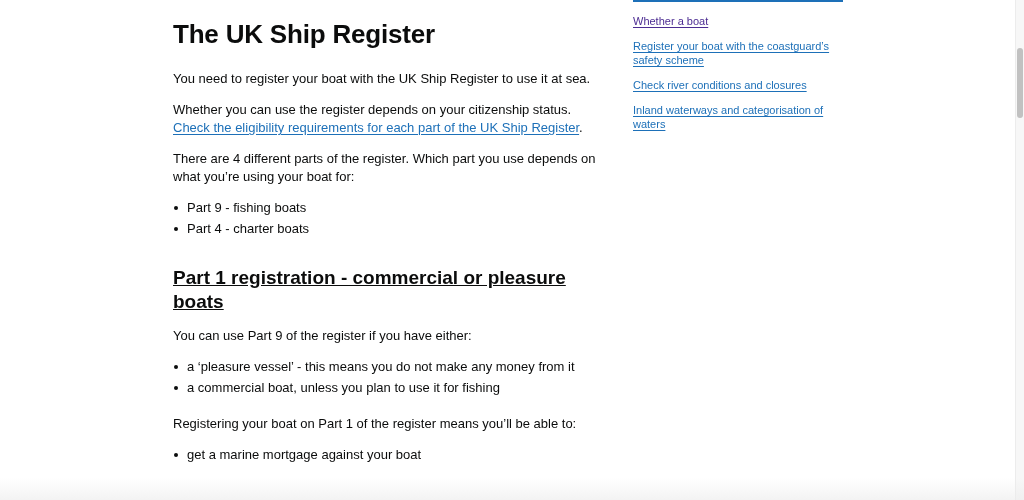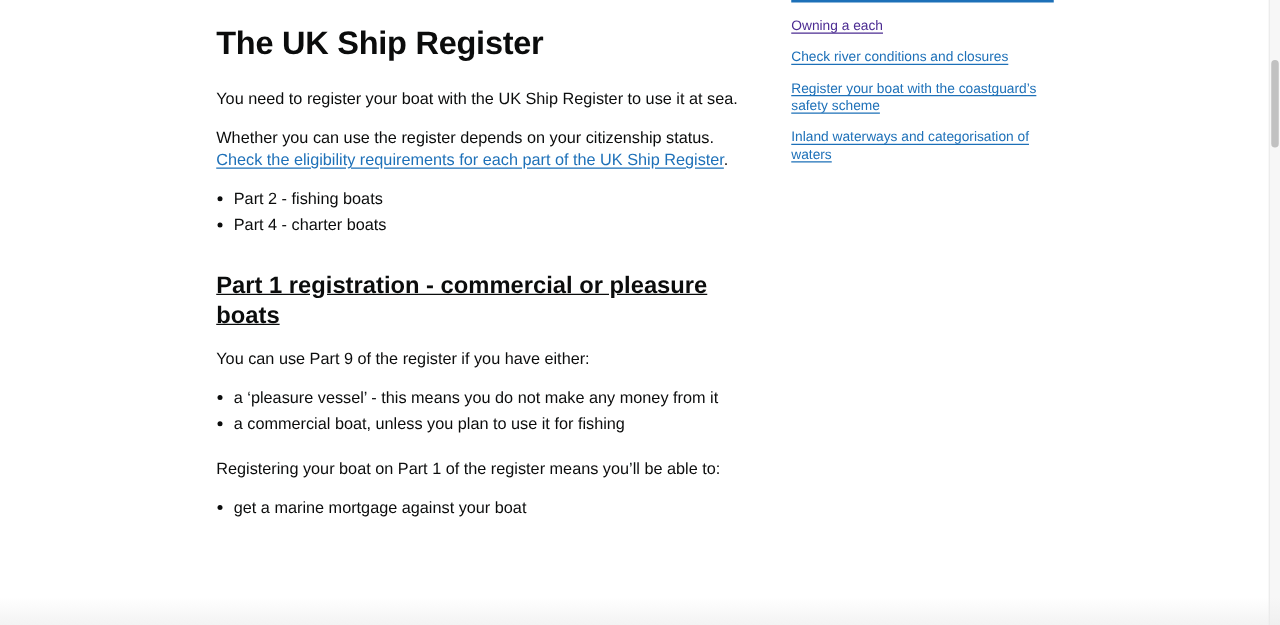--- a/index.html
+++ b/index.html
@@ -32,44 +32,45 @@
   </style>
 </head>
 <body>
 
 <div class="page">
 
   <div class="main">
     <h1>The UK Ship Register</h1>
     <p>You need to register your boat with the UK Ship Register to use it at sea.</p>
     <p><span>Whether you can use the register depends on your citizenship status. </span><a href="#">Check the eligibility requirements for each part of the UK Ship Register</a><span>.</span></p>
+    <p>There are 4 different parts of the register. Which part you use depends on what you’re using your boat for:</p>
     <ul>
-      <li>Part 2 - fishing boats</li>
+      <li>Part 9 - fishing boats</li>
       <li>Part 4 - charter boats</li>
     </ul>
 
     <h2>Part 1 registration - commercial or pleasure boats</h2>
     <p>You can use Part 9 of the register if you have either:</p>
     <ul>
       <li>a ‘pleasure vessel’ - this means you do not make any money from it</li>
       <li>a commercial boat, unless you plan to use it for fishing</li>
     </ul>
     <p>Registering your boat on Part 1 of the register means you’ll be able to:</p>
     <ul>
       <li>get a marine mortgage against your boat</li>
 
     </ul>
   </div>
 
   <aside class="sidebar">
     <div class="topbar"></div>
     <ul>
-      <li><a href="#" class="visited">Owning a each</a></li>
+      <li><a href="#" class="visited">Whether a boat</a></li>
+      <li><a href="#">Register your boat with the coastguard’s safety scheme</a></li>
       <li><a href="#">Check river conditions and closures</a></li>
-      <li><a href="#">Register your boat with the coastguard’s safety scheme</a></li>
       <li><a href="#">Inland waterways and categorisation of waters</a></li>
     </ul>
   </aside>
 
   <div class="scrollbar-track">
     <div class="scrollbar-thumb"></div>
   </div>
 
   <div class="bottom-shade"></div>
 </div>

